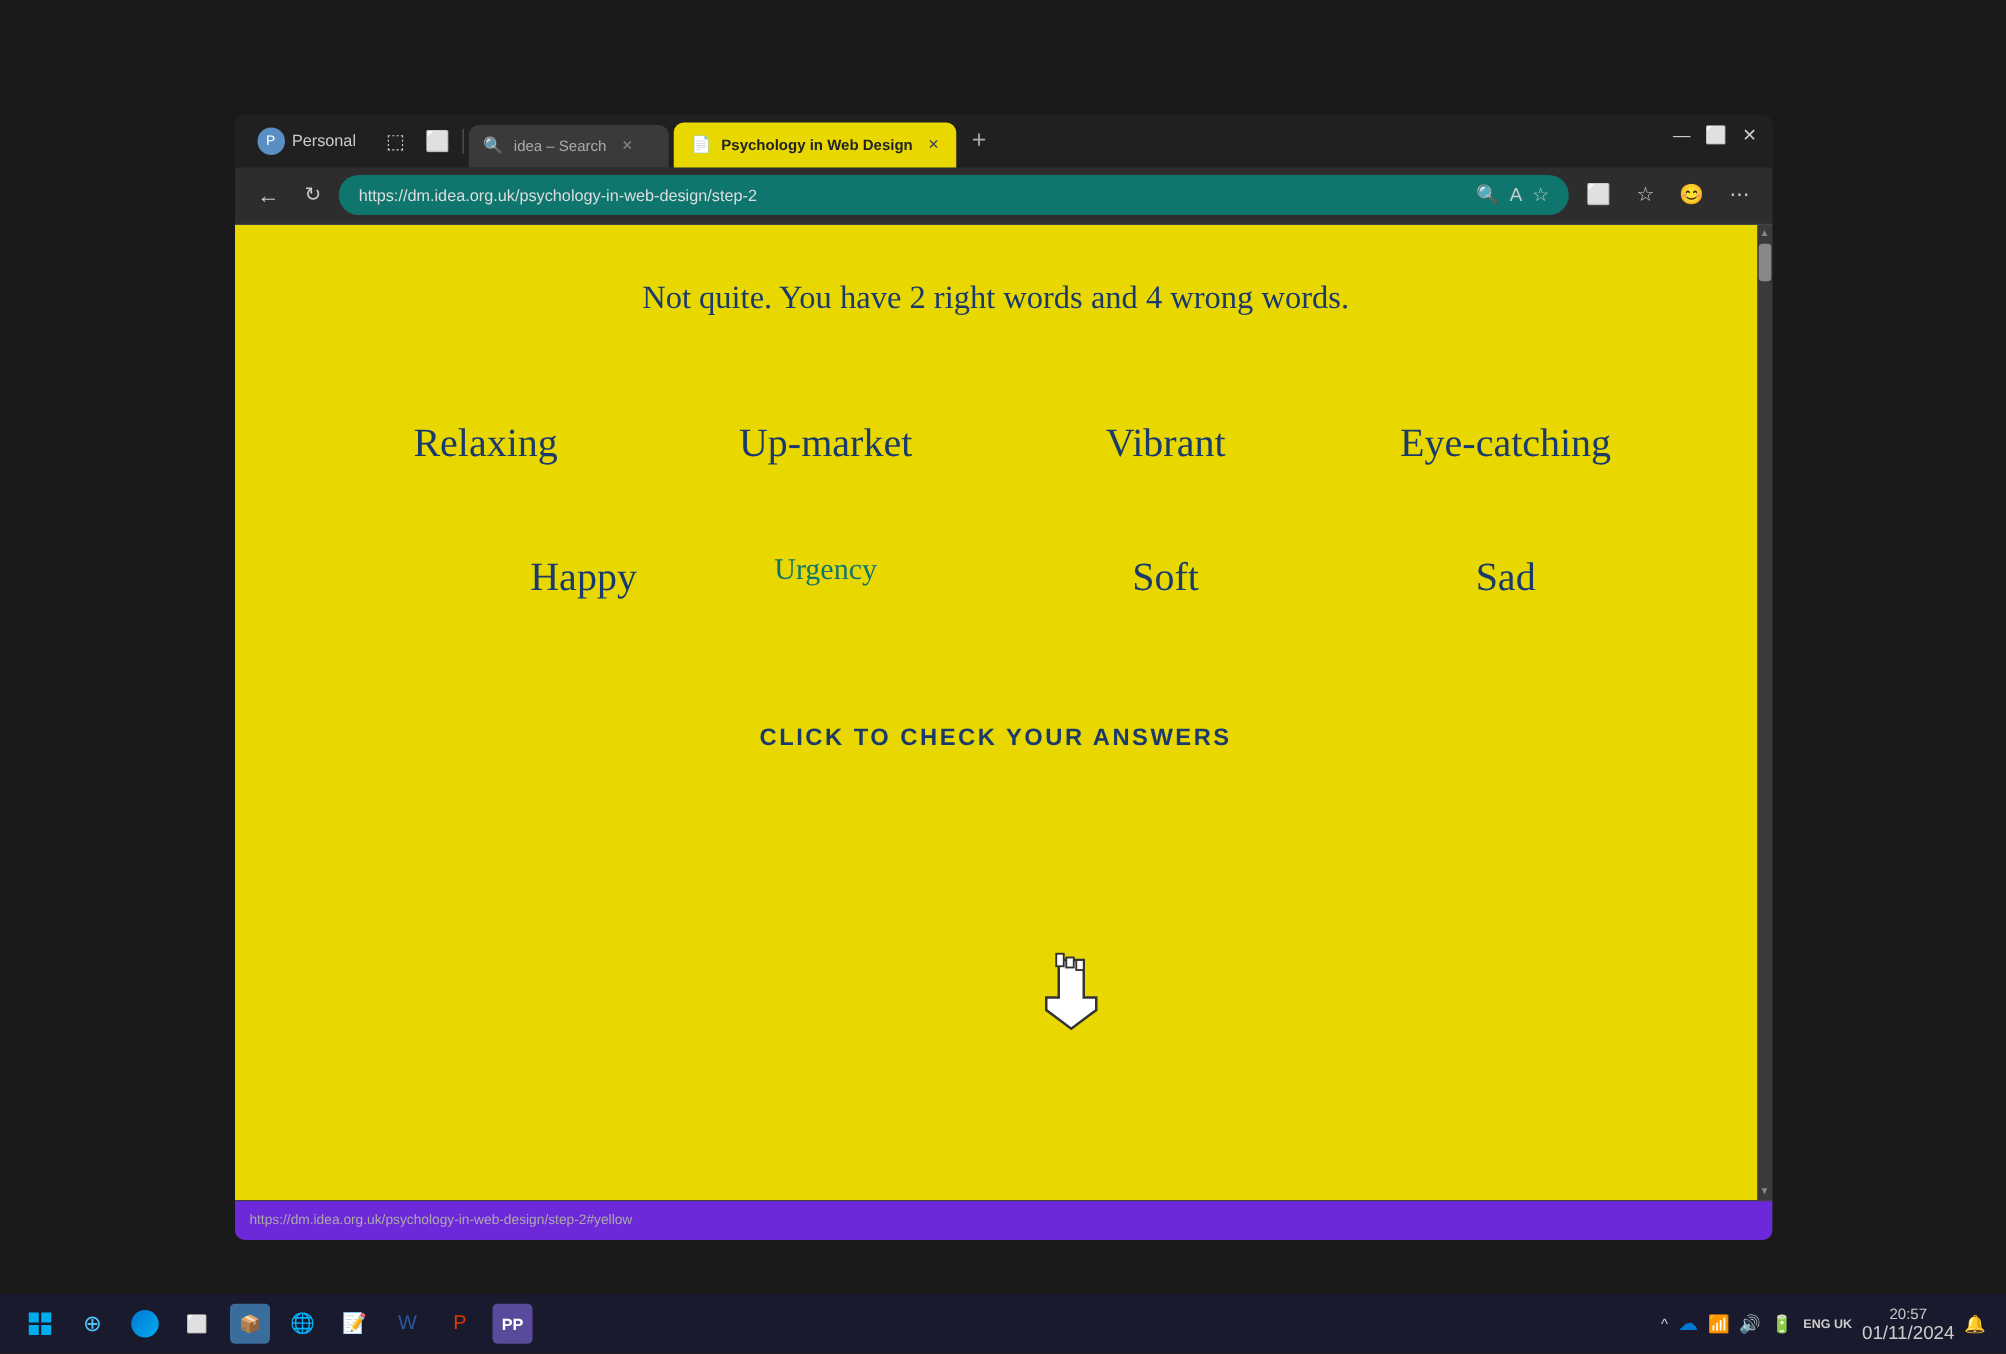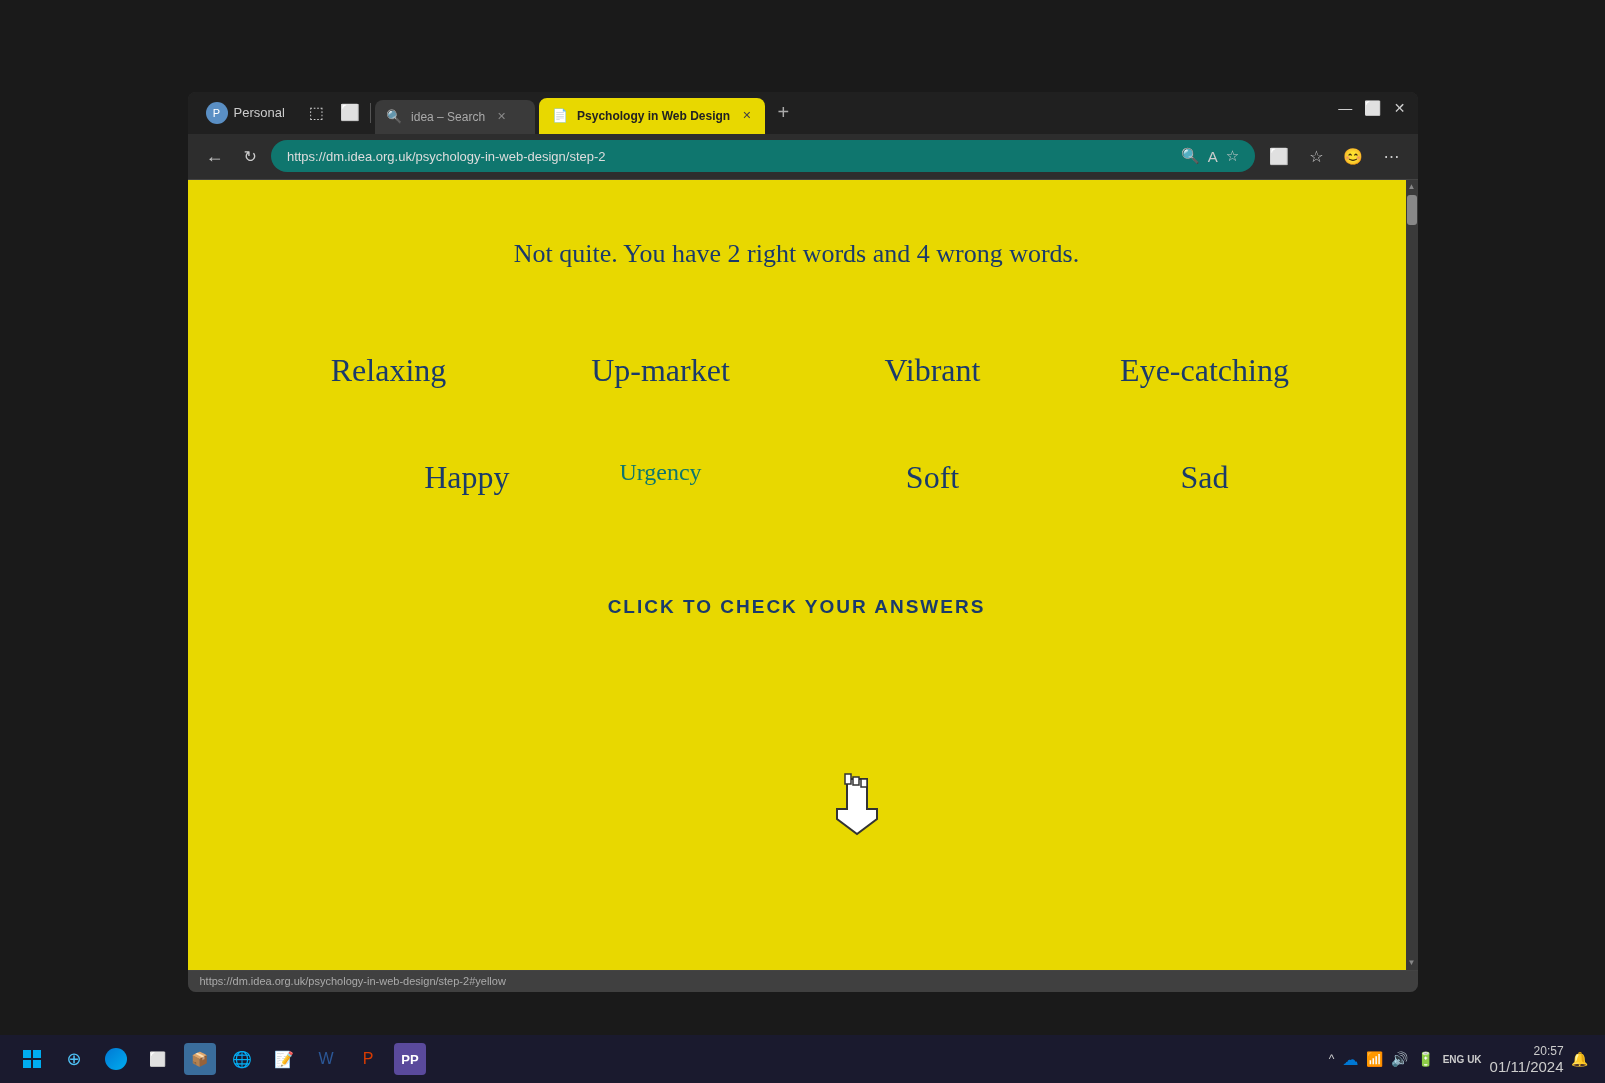--- a/index.html
+++ b/index.html
@@ -67,21 +67,21 @@
       <span style="font-size:16px; color:#ccc; cursor:pointer; padding:4px 6px;">⬜</span>
       <span style="font-size:16px; color:#ccc; cursor:pointer; padding:4px 6px;">☆</span>
       <span style="font-size:16px; color:#ccc; cursor:pointer; padding:4px 6px;">😊</span>
       <span style="font-size:16px; color:#ccc; cursor:pointer; padding:4px 6px;">⋯</span>
     </div>
 
     <div style="flex:1; display:flex; position:relative;">
 
       <div style="flex:1; background:#e8d800; display:flex; flex-direction:column; align-items:center; padding:40px 60px 30px 60px; overflow:hidden;">
 
-        <p style="font-size:26px; color:#1a3a6b; text-align:center; margin-bottom:70px; font-family:Georgia, serif; line-height:1.4;margin-top:16px;">Not quite. You have 2 right words and 4 wrong words.</p>
+        <p style="font-size:26px; color:#1a3a6b; text-align:center; margin-bottom:70px; font-family:Georgia, serif; line-height:1.4;">Not quite. You have 2 right words and 4 wrong words.</p>
 
         <div style="width:100%; display:grid; grid-template-columns:repeat(4,1fr); gap:50px 10px; padding:0 10px;">
 
           <div style="text-align:center; font-size:32px; color:#1a3a6b; font-family:Georgia,serif; cursor:pointer; padding:10px;">
             <span>Relaxing</span>
           </div>
           <div style="text-align:center; font-size:32px; color:#1a3a6b; font-family:Georgia,serif; cursor:pointer; padding:10px;">
             <span>Up-market</span>
           </div>
           <div style="text-align:center; font-size:32px; color:#1a3a6b; font-family:Georgia,serif; cursor:pointer; padding:10px;">
@@ -117,21 +117,21 @@
         </div>
       </div>
 
       <div style="width:12px; background:#3a3a3a; position:relative;">
         <div style="width:12px; height:14px; display:flex; align-items:center; justify-content:center; color:#888; font-size:8px;">▲</div>
         <div style="width:10px; height:30px; background:#888; margin:1px auto; border-radius:3px;"></div>
         <div style="width:12px; height:14px; display:flex; align-items:center; justify-content:center; color:#888; font-size:8px; position:absolute; bottom:0;">▼</div>
       </div>
     </div>
 
-    <div style="background:#404040; height:22px; display:flex; align-items:center; padding:0 12px; border-top:1px solid #444;">
+    <div style="background:#6d28d9; height:32px; display:flex; align-items:center; padding:0 12px; border-top:1px solid #444;">
       <span style="font-size:11px; color:#aaa;">https://dm.idea.org.uk/psychology-in-web-design/step-2#yellow</span>
     </div>
   </div>
 
   <div style="position:absolute; bottom:0; left:0; right:0; height:48px; background:#1a1a2e; display:flex; align-items:center; padding:0 16px; gap:10px;">
 
     <div style="width:32px; height:32px; display:flex; align-items:center; justify-content:center; cursor:pointer; font-size:18px;">
       <svg width="20" height="20" viewBox="0 0 20 20" fill="none">
         <rect x="1" y="1" width="8" height="8" fill="#00adef"></rect>
         <rect x="11" y="1" width="8" height="8" fill="#00adef"></rect>
@@ -176,21 +176,21 @@
       <span style="font-size:12px; color:#ccc; cursor:pointer;">^</span>
       <span style="font-size:16px; color:#0078d4; cursor:pointer;">☁</span>
       <span style="font-size:14px; color:#ccc; cursor:pointer;">📶</span>
       <span style="font-size:14px; color:#ccc; cursor:pointer;">🔊</span>
       <span style="font-size:14px; color:#ccc; cursor:pointer;">🔋</span>
 
       <div style="font-size:10px; color:#ccc; text-align:right; line-height:1.3;font-weight:bold;">
         <div>ENG UK</div>
       </div>
 
-      <div style="display:flex; flex-direction:column; align-items:flex-end; cursor:pointer;">
+      <div style="display:flex; flex-direction:column; align-items:center; cursor:pointer;">
         <span style="font-size:12px; color:#ccc;">20:57</span>
         <span style="font-size:15px; color:#ccc;">01/11/2024</span>
       </div>
 
       <span style="font-size:14px; color:#ccc; cursor:pointer;">🔔</span>
     </div>
   </div>
 
 </div>
 

